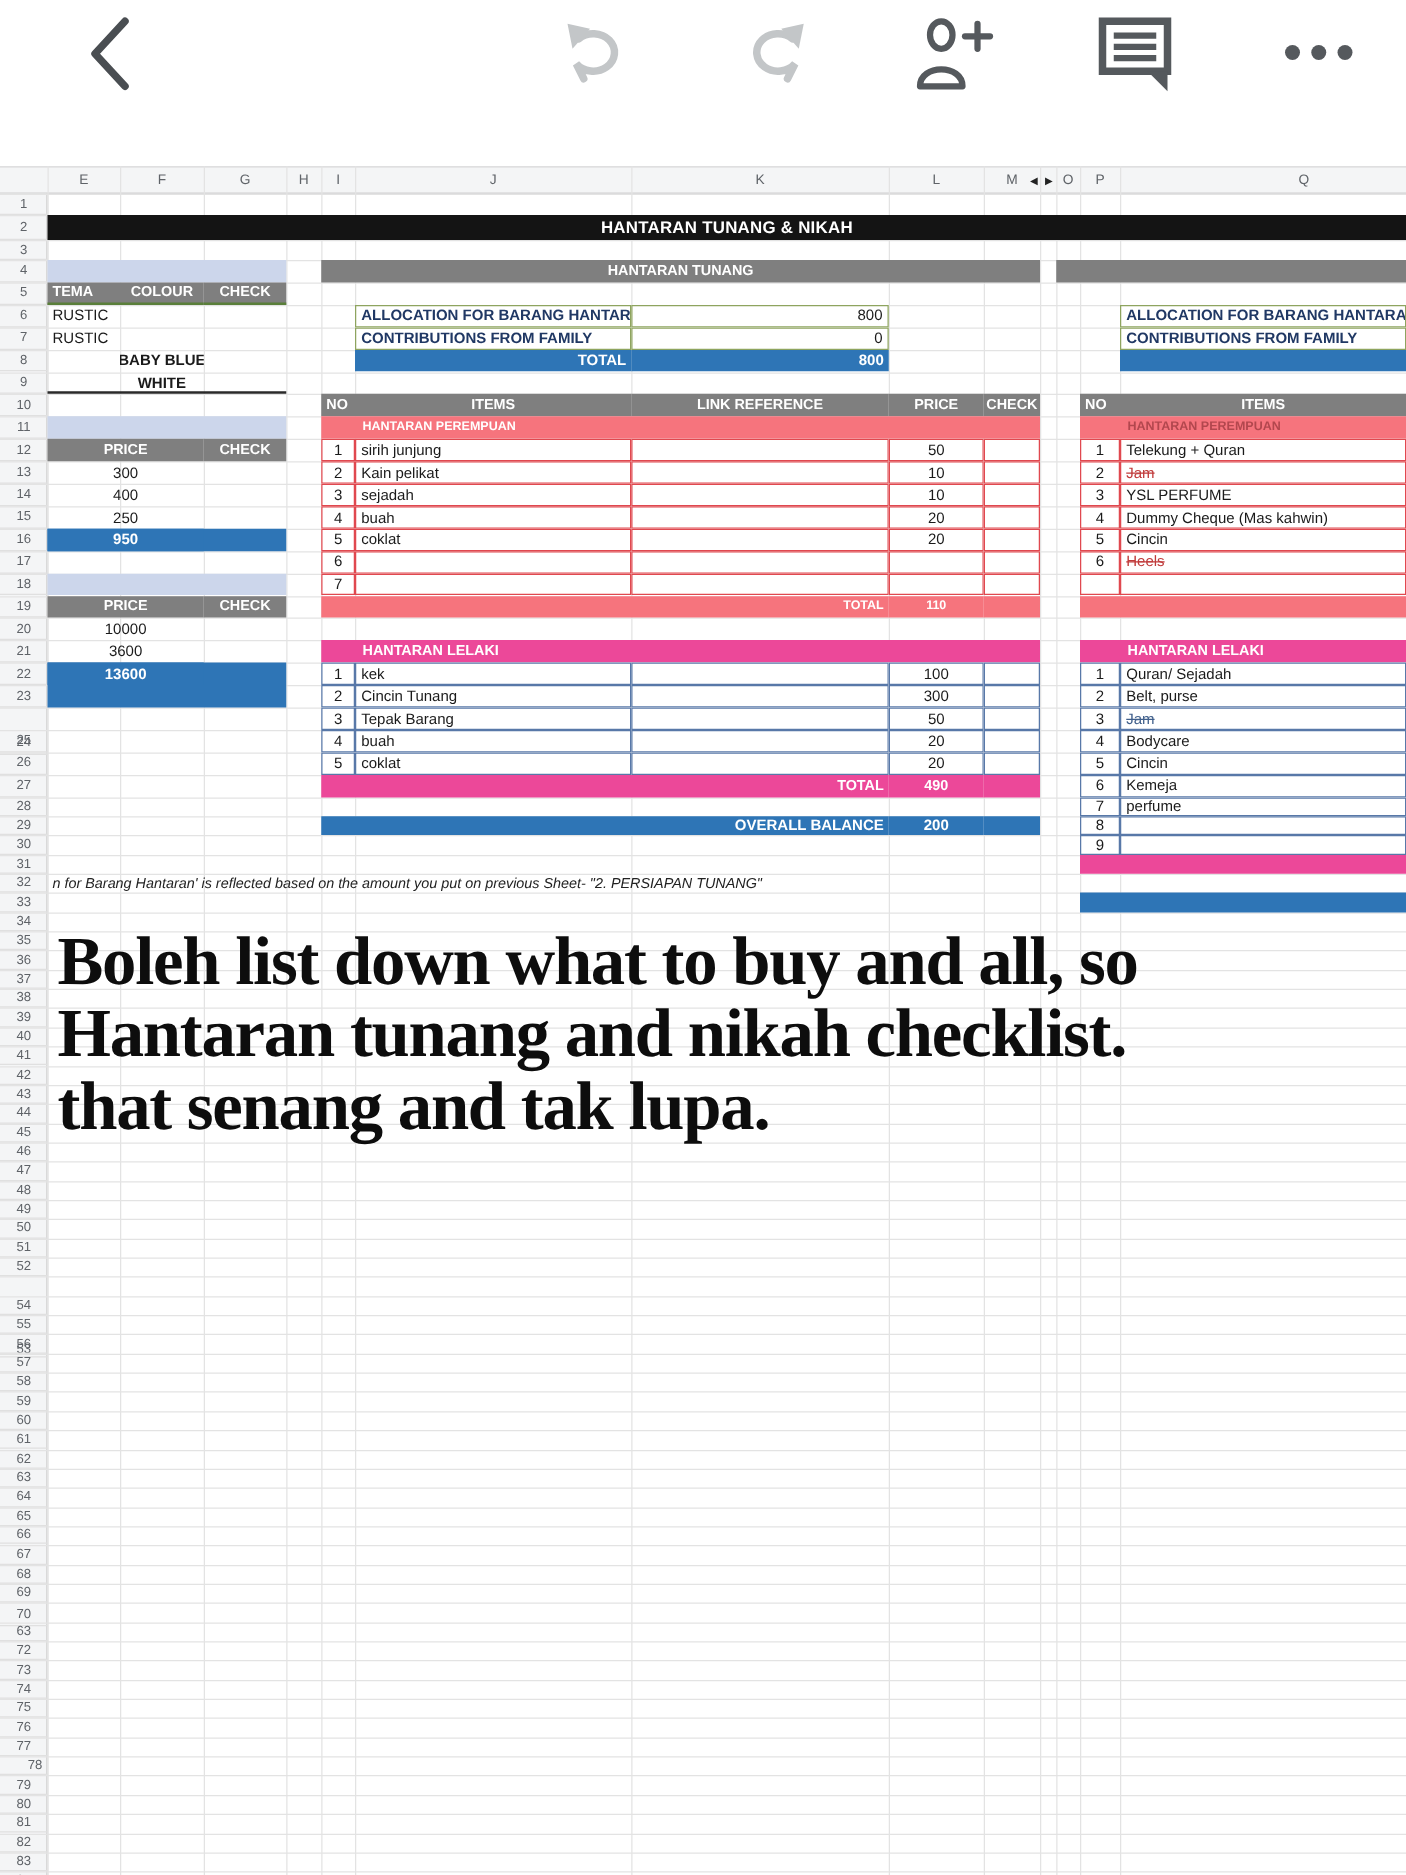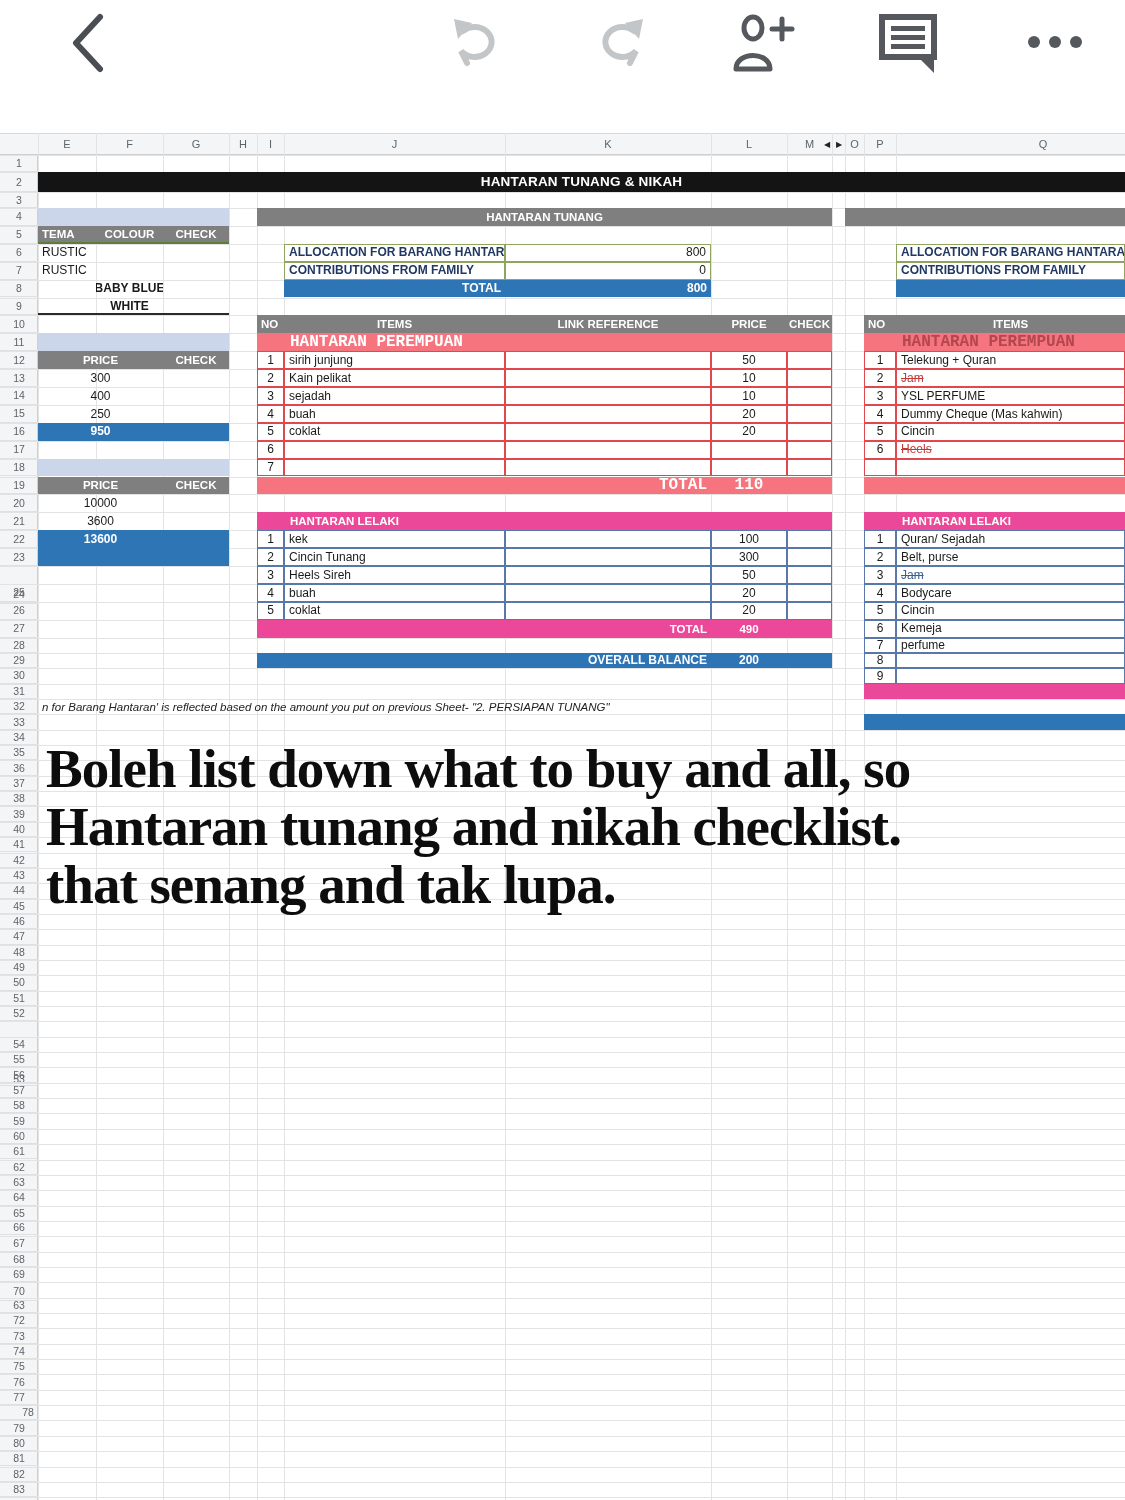--- a/index.html
+++ b/index.html
@@ -22,21 +22,21 @@
   .harrow{position:absolute;top:133px;height:22px;display:flex;align-items:center;font-size:8px;color:#222;}
   
   .cell{position:absolute;display:flex;align-items:center;padding:0 4px;box-sizing:border-box;
         font-size:12px;color:#1a1a1a;white-space:nowrap;overflow:hidden;line-height:1.05;}
   .center{justify-content:center;}
   .right{justify-content:flex-end;}
   .bold{font-weight:700;}
   .ovf{overflow:visible;}
   .band-lightblue{background:#ccd6eb;}
   .band-gray{background:#7f7f7f;color:#fff;font-weight:700;font-size:11.5px;}
-  .band-pink{background:#f6747d;color:#fff;font-weight:700;font-size:16px;font-family:Liberation Mono, monospace;}
+  .band-pink{background:#f6747d;color:#fff;font-weight:700;font-size:10px;}
   .band-bluehdr{background:#ec4899;color:#fff;font-weight:700;font-size:11.5px;}
   .band-darkblue{background:#2e75b6;color:#fff;font-weight:700;}
   .band-black{background:#141414;color:#fff;font-weight:700;font-size:13.5px;letter-spacing:.2px;}
   .green-box{border:1.5px solid #8ea45f;background:#fff;}
   .navy{color:#203864;font-weight:700;font-size:12px;}
   .red-cell{border:1px solid #e0484f;background:#fff;}
   .blue-cell{border:1px solid #5878a8;background:#fff;}
   .greenline{border-bottom:2px solid #5a7f3a;}
   .blackline{border-bottom:2.5px solid #2a2a2a;}
   .strike-red{text-decoration:line-through;color:#c03a3a;}
@@ -369,21 +369,21 @@
     <div class="cell blue-cell" style="left: 284px; top: 530.2px; width: 221px; height: 17.9px;">kek</div>
     <div class="cell blue-cell" style="left: 505px; top: 530.2px; width: 206px; height: 17.9px;"></div>
     <div class="cell blue-cell center" style="left: 711px; top: 530.2px; width: 76px; height: 17.9px;">100</div>
     <div class="cell blue-cell" style="left: 787px; top: 530.2px; width: 45px; height: 17.9px;"></div>
     <div class="cell blue-cell center" style="left: 257px; top: 548.1px; width: 27px; height: 17.9px;">2</div>
     <div class="cell blue-cell" style="left: 284px; top: 548.1px; width: 221px; height: 17.9px;">Cincin Tunang</div>
     <div class="cell blue-cell" style="left: 505px; top: 548.1px; width: 206px; height: 17.9px;"></div>
     <div class="cell blue-cell center" style="left: 711px; top: 548.1px; width: 76px; height: 17.9px;">300</div>
     <div class="cell blue-cell" style="left: 787px; top: 548.1px; width: 45px; height: 17.9px;"></div>
     <div class="cell blue-cell center" style="left: 257px; top: 566px; width: 27px; height: 17.9px;">3</div>
-    <div class="cell blue-cell" style="left: 284px; top: 566px; width: 221px; height: 17.9px;">Heels Sireh</div>
+    <div class="cell blue-cell" style="left: 284px; top: 566px; width: 221px; height: 17.9px;">Tepak Barang</div>
     <div class="cell blue-cell" style="left: 505px; top: 566px; width: 206px; height: 17.9px;"></div>
     <div class="cell blue-cell center" style="left: 711px; top: 566px; width: 76px; height: 17.9px;">50</div>
     <div class="cell blue-cell" style="left: 787px; top: 566px; width: 45px; height: 17.9px;"></div>
     <div class="cell blue-cell center" style="left: 257px; top: 583.9px; width: 27px; height: 17.9px;">4</div>
     <div class="cell blue-cell" style="left: 284px; top: 583.9px; width: 221px; height: 17.9px;">buah</div>
     <div class="cell blue-cell" style="left: 505px; top: 583.9px; width: 206px; height: 17.9px;"></div>
     <div class="cell blue-cell center" style="left: 711px; top: 583.9px; width: 76px; height: 17.9px;">20</div>
     <div class="cell blue-cell" style="left: 787px; top: 583.9px; width: 45px; height: 17.9px;"></div>
     <div class="cell blue-cell center" style="left: 257px; top: 601.8px; width: 27px; height: 17.9px;">5</div>
     <div class="cell blue-cell" style="left: 284px; top: 601.8px; width: 221px; height: 17.9px;">coklat</div>

